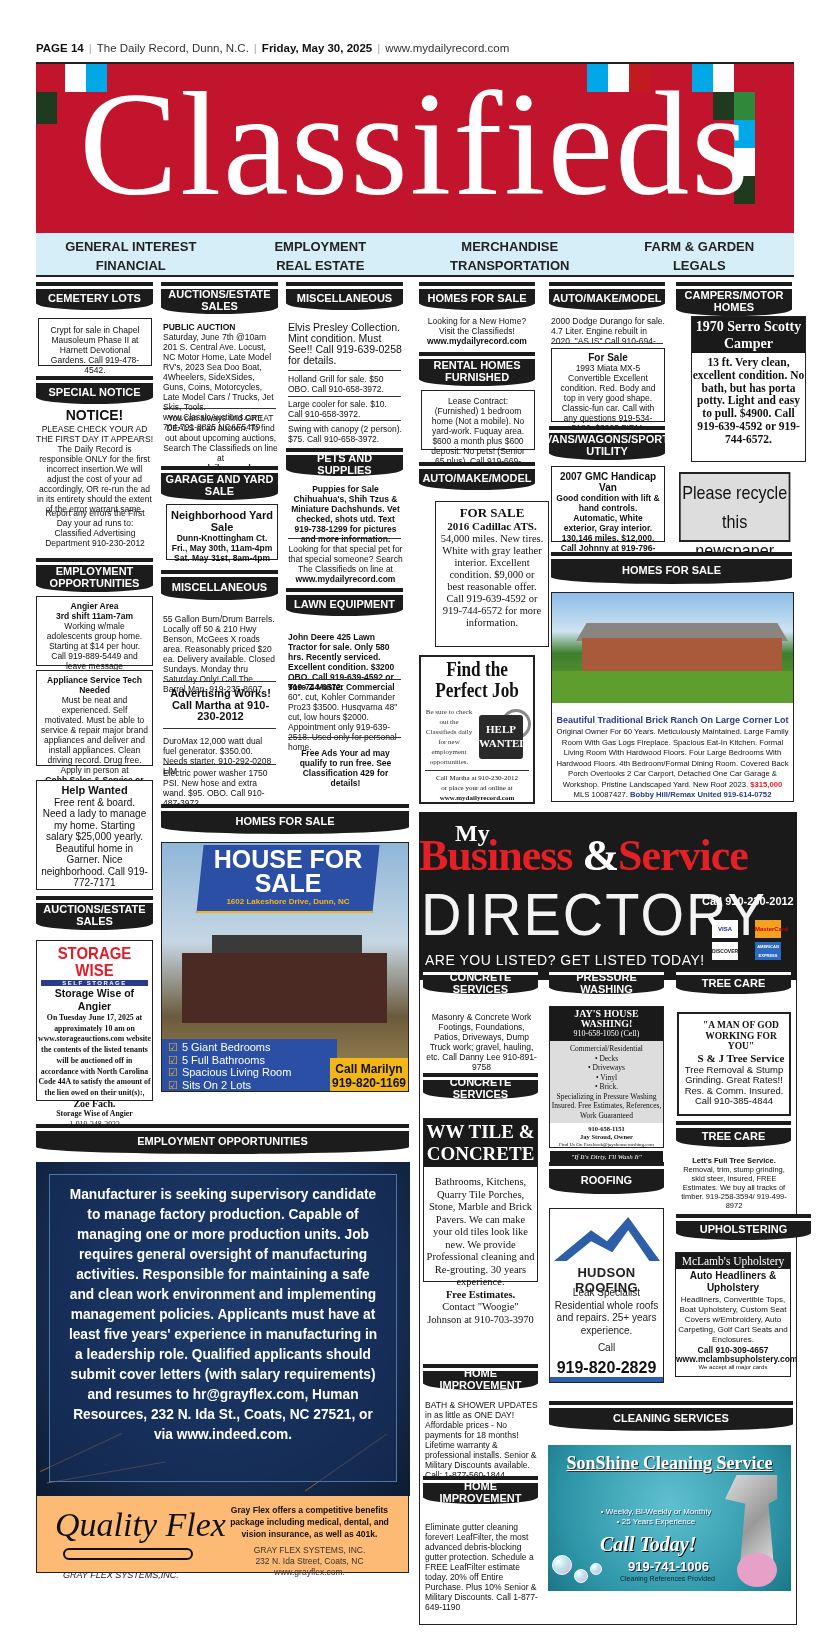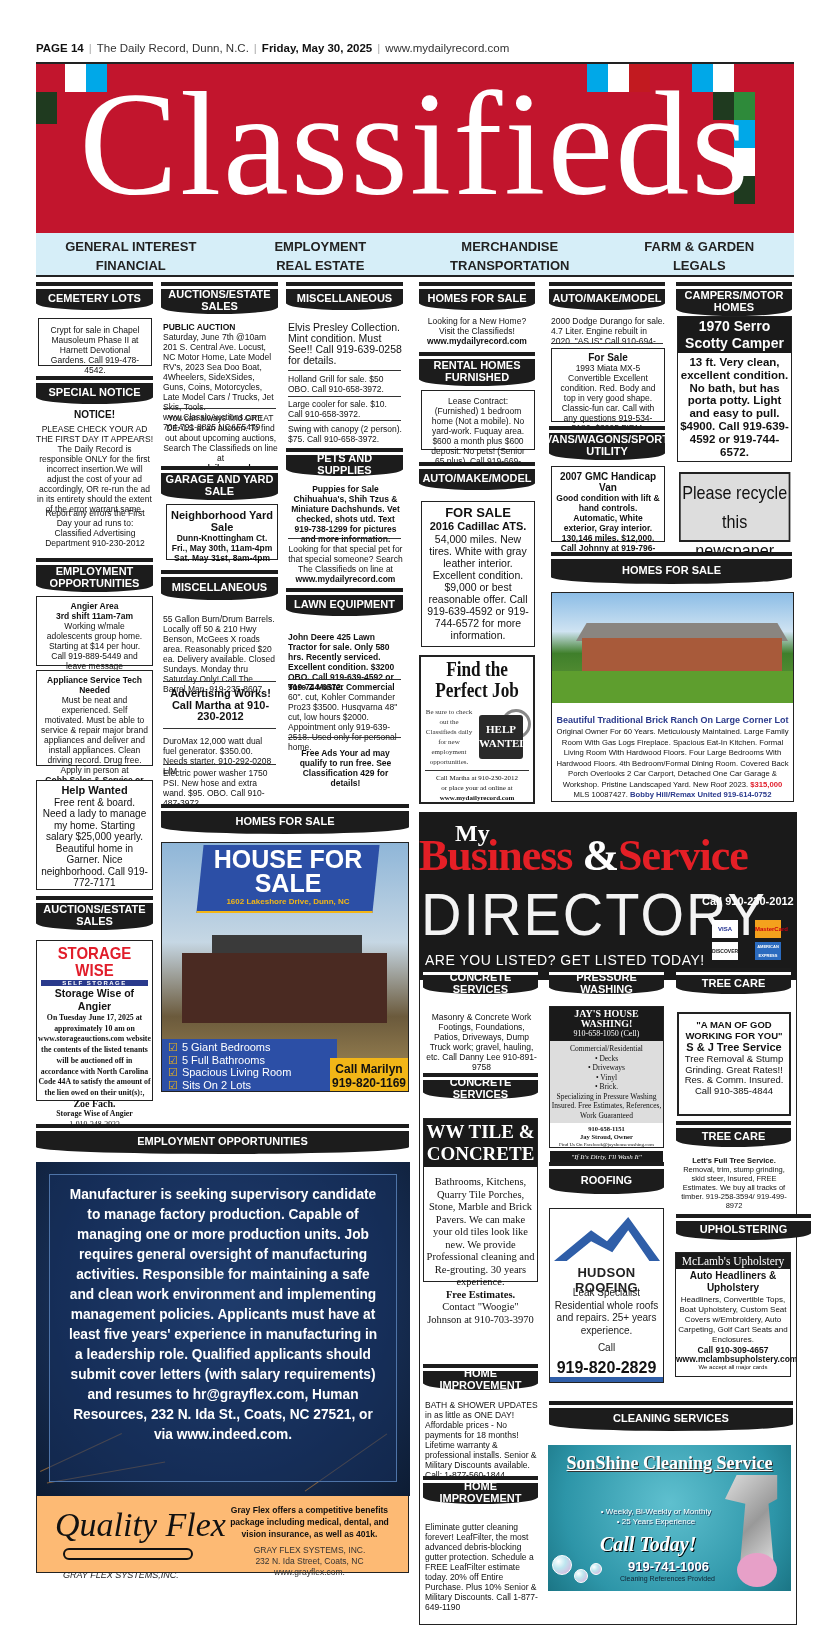--- a/index.html
+++ b/index.html
@@ -16,21 +16,21 @@
 
   .catbar { position: absolute; left: 36px; top: 233px; width: 758px; height: 44px; background: #d6eef8; border-bottom: 2px solid #222; display: grid; grid-template-columns: 1fr 1fr 1fr 1fr; padding-top: 4px; }
   .catcol { text-align: center; font-weight: bold; font-size: 13px; line-height: 19px; color: #222; }
 
   .hdr { position: absolute; background: #1c1c1c; color: #fff; text-align: center; font-weight: bold; font-size: 11px; line-height: 12px; display: flex; align-items: center; justify-content: center; border-top: 3px solid #fff; box-shadow: 0 -4px 0 #1c1c1c; border-radius: 0 0 50% 50% / 0 0 7px 7px; padding: 2px 4px 6px; }
   .box { position: absolute; border: 1.5px solid #222; background: #fff; text-align: center; font-size: 8.5px; line-height: 10px; padding: 4px; }
   .txt { position: absolute; font-size: 8.5px; line-height: 10px; }
   .center { text-align: center; }
   .rule { position: absolute; height: 1px; background: #333; }
   .bold { font-weight: bold; }
-  .serif { font-family: Liberation Sans, sans-serif; }
+  .serif { font-family: Liberation Serif, serif; margin-left: 14px; }
 
   .recycle { position: absolute; left: 679px; top: 472px; width: 112px; height: 70px; background: #ddd; border: 2px solid #222; font-family: "Liberation Sans", sans-serif; font-size: 19px; line-height: 29px; text-align: center; color: #111; padding-top: 4px; transform: scaleX(0.85); transform-origin: left; width: 131px; }
 
   .house-photo { position: absolute; left: 529px; top: 598px; width: 261px; height: 116px; background: linear-gradient(#8cbde6 0%, #cfe3f2 35%, #3f7f2b 55%, #6a9c3a 100%); overflow: hidden; }
   .house-body { position: absolute; left: 30px; top: 45px; width: 200px; height: 38px; background: #a85a3a; }
   .house-roof { position: absolute; left: 24px; top: 30px; width: 212px; height: 18px; background: #8a8580; clip-path: polygon(5% 0, 95% 0, 100% 100%, 0 100%); }
   .house-lawn { position: absolute; left: 0; right: 0; bottom: 0; height: 32px; background: #5e9e2e; }
 
   .house2 { position: absolute; left: 161px; top: 808px; width: 248px; height: 250px; background: linear-gradient(#8fb6d8 0%, #c6d7e4 40%, #6b5a3c 70%, #a88f58 100%); overflow: hidden; border: 1px solid #222; }
   .house2-banner { position: absolute; left: 38px; top: 2px; width: 176px; height: 68px; background: #2c4fa6; transform: skewX(-6deg); border-bottom: 2px solid #f2b617; }
@@ -153,21 +153,21 @@
   <div class="catcol">
       <div>FARM &amp; GARDEN</div>
       <div>LEGALS</div>
     </div>
 </div>
 
 <div class="hdr" style="left:36px;top:286px;width:117px;height:24px">CEMETERY LOTS</div>
 <div class="box" style="left:38px;top:318px;width:114px;height:48px;padding-top:6px">Crypt for sale in Chapel Mausoleum Phase II at Harnett Devotional Gardens. Call 919-478-4542.</div>
 
 <div class="hdr" style="left:36px;top:380px;width:117px;height:24px">SPECIAL NOTICE</div>
-<div class="txt center bold" style="left:36px;top:410px;width:117px;font-size:10px">NOTICE!</div>
+<div class="txt center bold" style="left:36px;top:410px;width:117px;font-size:14px">NOTICE!</div>
 <div class="txt center" style="left:36px;top:424px;width:117px">PLEASE CHECK YOUR AD THE FIRST DAY IT APPEARS! The Daily Record is responsible ONLY for the first incorrect insertion.We will adjust the cost of your ad accordingly, OR re-run the ad in its entirety should the extent of the error warrant same.</div>
 <div class="txt center" style="left:40px;top:508px;width:110px">Report any errors the First Day your ad runs to: Classified Advertising Department 910-230-2012</div>
 
 <div class="hdr" style="left:36px;top:562px;width:117px;height:30px">EMPLOYMENT OPPORTUNITIES</div>
 <div class="box" style="left:36px;top:596px;width:117px;height:70px">
   <div class="bold">Angier Area</div>
   <div class="bold">3rd shift 11am-7am</div>
   <div>Working w/male adolescents group home. Starting at $14 per hour. Call 919-889-5449 and leave message</div>
 </div>
 <div class="box" style="left:36px;top:670px;width:117px;height:96px">

